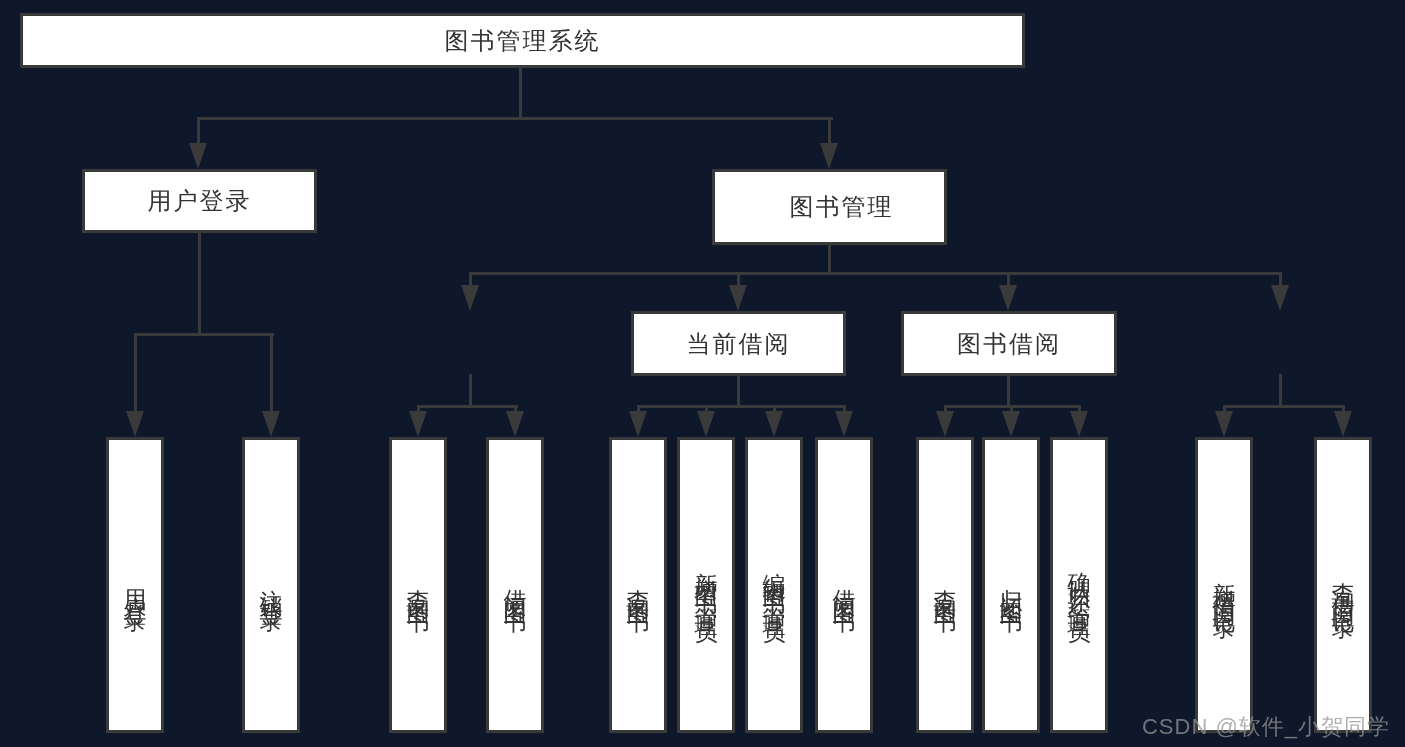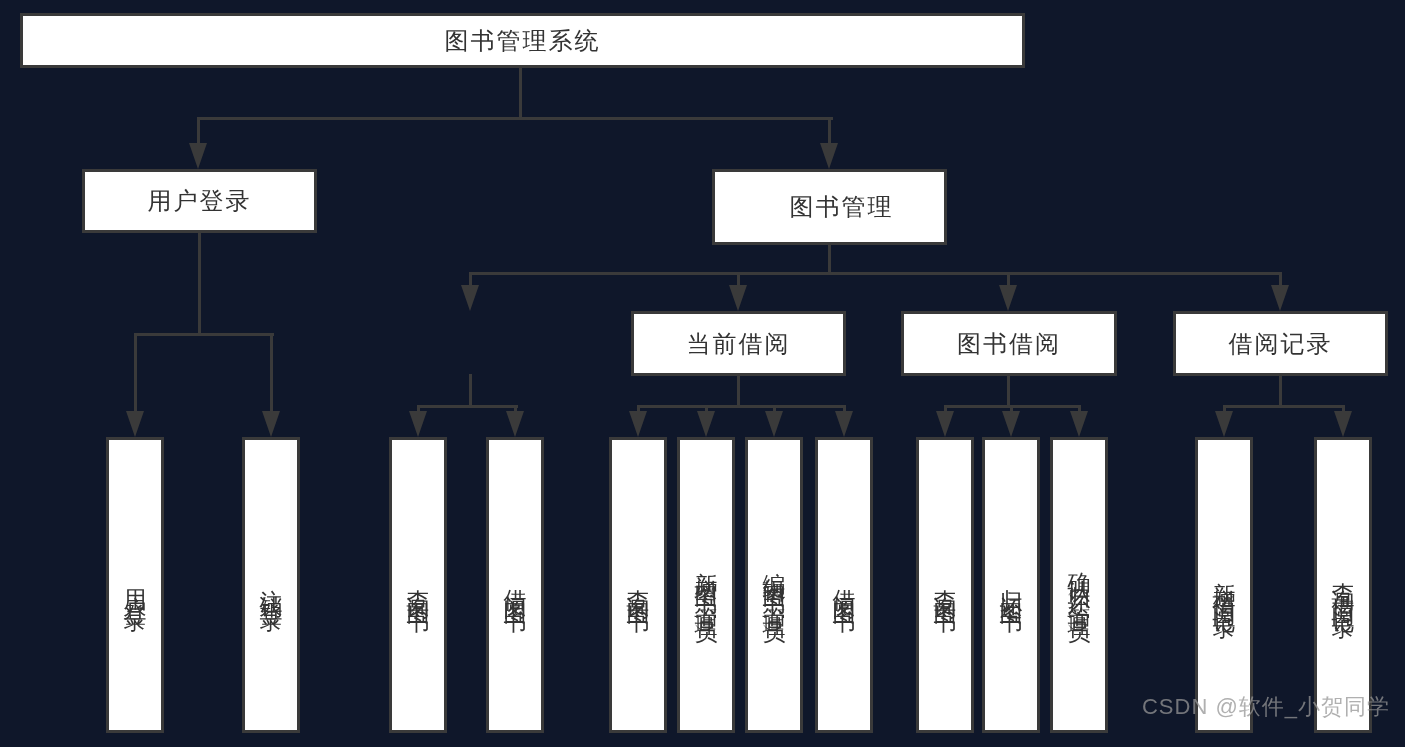--- a/index.html
+++ b/index.html
@@ -18,21 +18,21 @@
     font-size:23px;letter-spacing:7px;line-height:1;white-space:normal;
   }
   .hl{position:absolute;height:3px;background:#3a3a3a;z-index:0;}
   .vl{position:absolute;width:3px;background:#3a3a3a;z-index:0;}
   .ah{
     position:absolute;width:0;height:0;z-index:0;
     border-left:9px solid transparent;border-right:9px solid transparent;
     border-top:26px solid #3a3a3a;
   }
   .watermark{
-    position:absolute;right:15px;top:692px;z-index:5;
+    position:absolute;right:15px;top:712px;z-index:5;
     color:rgba(150,150,150,0.75);font-size:22px;letter-spacing:1px;white-space:nowrap;
   }
 </style>
 </head>
 <body>
 
 <div class="stage">
 
   <div class="vl" style="left:519px;top:66px;height:53px;"></div>
   <div class="hl" style="left:197px;top:117px;width:636px;"></div>
@@ -93,21 +93,20 @@
   <div class="vl" style="left:1342px;top:405px;height:12px;"></div>
   <div class="ah" style="left:1334px;top:411px;"></div>
 
   <div class="box" style="left:20px;top:13px;width:1005px;height:55px;">图书管理系统</div>
 
   <div class="box" style="left:82px;top:169px;width:235px;height:64px;">用户登录</div>
   <div class="box" style="left:712px;top:169px;width:235px;height:76px;padding-left:24px;">图书管理</div>
 
   <div class="box" style="left:631px;top:311px;width:215px;height:65px;">当前借阅</div>
   <div class="box" style="left:901px;top:311px;width:216px;height:65px;">图书借阅</div>
-  <div class="box" style="left:1173px;top:311px;width:215px;height:65px;">借阅记录</div>
 
   <div class="box vbox" style="left:106px;top:437px;width:58px;height:296px;">用户登录</div>
   <div class="box vbox" style="left:242px;top:437px;width:58px;height:296px;">注销登录</div>
 
   <div class="box vbox" style="left:389px;top:437px;width:58px;height:296px;">查询图书</div>
   <div class="box vbox" style="left:486px;top:437px;width:58px;height:296px;">借阅图书</div>
 
   <div class="box vbox" style="left:609px;top:437px;width:58px;height:296px;">查询图书</div>
   <div class="box vbox" style="left:677px;top:437px;width:58px;height:296px;">新增图书（管理员）</div>
   <div class="box vbox" style="left:745px;top:437px;width:58px;height:296px;">编辑图书（管理员）</div>

